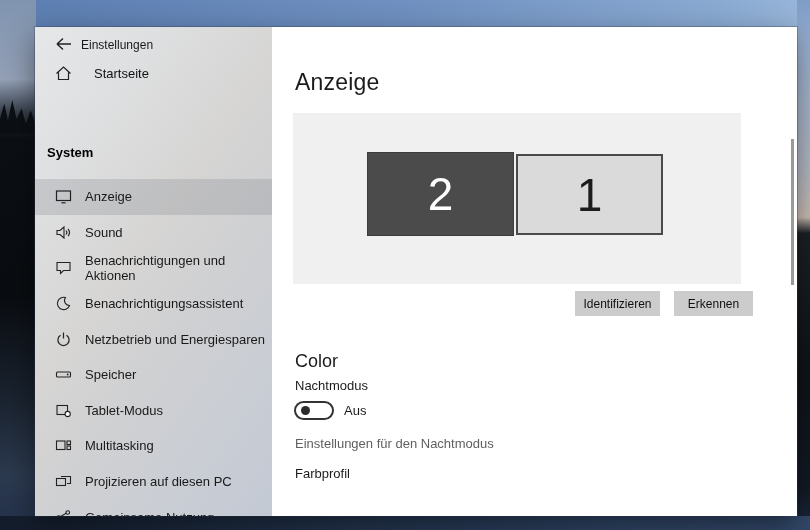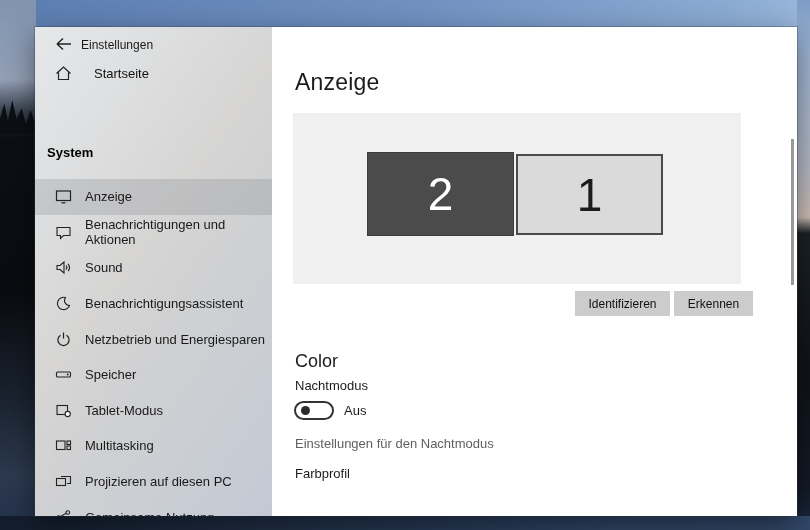--- a/index.html
+++ b/index.html
@@ -83,21 +83,21 @@
   .main { position:absolute; left:237px; top:0; width:525px; height:489px; background:#fff; }
   .page-title { position:absolute; left:23px; top:42px; font-size:23px; font-weight:400; color:#1b1b1b; letter-spacing:.2px; }
 
   .preview-panel { position:absolute; left:21px; top:86px; width:448px; height:171px; background:#f0f0f0; }
   .monitor { position:absolute; display:flex; align-items:center; justify-content:center; font-weight:300; font-size:46px; }
   .monitor-2 { left:74px; top:39px; width:147px; height:84px; background:#4b4b4b; border:1px solid #3c3c3c; color:#fff; }
   .monitor-1 { left:223px; top:41px; width:147px; height:81px; background:#dadada; border:2px solid #4a4a4a; color:#1c1c1c; }
 
   .btn { position:absolute; top:264px; height:25px; background:#cccccc; border:none;
          font-family:"Liberation Sans",sans-serif; font-size:12px; color:#111; text-align:center; }
-  .btn-identify { left:303px; width:95px; }
+  .btn-identify { left:303px; width:85px; }
   .btn-detect { left:402px; width:79px; }
 
   .farbe-title { position:absolute; left:23px; top:324px; font-size:18px; color:#1b1b1b; }
   .nightmode-label { position:absolute; left:23px; top:351px; font-size:13px; color:#1b1b1b; }
   .toggle { position:absolute; left:22px; top:374px; width:40px; height:19px;
             border:2px solid #333; border-radius:10px; background:transparent; }
   .toggle .knob { position:absolute; left:5px; top:3px; width:9px; height:9px; border-radius:50%; background:#2b2b2b; }
   .toggle-state { position:absolute; left:72px; top:376px; font-size:13px; color:#1b1b1b; }
   .night-link { position:absolute; left:23px; top:409px; font-size:13px; color:#5f5f5f; }
   .profile-label { position:absolute; left:23px; top:439px; font-size:13px; color:#1b1b1b; }
@@ -152,34 +152,34 @@
               <rect x="1.5" y="3" width="14" height="9.5" stroke="#222" stroke-width="1.2" fill="none"></rect>
               <path d="M6.5 14.8 H10.5" stroke="#222" stroke-width="1.2"></path>
             </svg>
         </span>
         <span>Anzeige</span>
       </div>
 
       <div class="nav-item">
         <span class="ico">
           <svg width="17" height="17" viewBox="0 0 17 17">
-              <path d="M2 3.5 H15 V11.5 H8.5 L5.5 14.5 V11.5 H2 Z" stroke="#222" stroke-width="1.1" fill="none"></path>
-            </svg>
-        </span>
-        <span>Benachrichtigungen und Aktionen</span>
-      </div>
-
-      <div class="nav-item">
-        <span class="ico">
-          <svg width="17" height="17" viewBox="0 0 17 17">
               <path d="M2 6.5 H5 L9 3 V14 L5 10.5 H2 Z" stroke="#222" stroke-width="1.1" fill="none"></path>
               <path d="M11 6.5 q1.8 2 0 4 M13 4.8 q3 3.7 0 7.4" stroke="#222" stroke-width="1.1" fill="none"></path>
             </svg>
         </span>
         <span>Sound</span>
+      </div>
+
+      <div class="nav-item">
+        <span class="ico">
+          <svg width="17" height="17" viewBox="0 0 17 17">
+              <path d="M2 3.5 H15 V11.5 H8.5 L5.5 14.5 V11.5 H2 Z" stroke="#222" stroke-width="1.1" fill="none"></path>
+            </svg>
+        </span>
+        <span>Benachrichtigungen und Aktionen</span>
       </div>
 
       <div class="nav-item">
         <span class="ico">
           <svg width="17" height="17" viewBox="0 0 17 17">
               <path d="M10.5 2.5 A6.2 6.2 0 1 0 14.5 10.5 A5 5 0 0 1 10.5 2.5 Z" stroke="#222" stroke-width="1.1" fill="none"></path>
             </svg>
         </span>
         <span>Benachrichtigungsassistent</span>
       </div>

